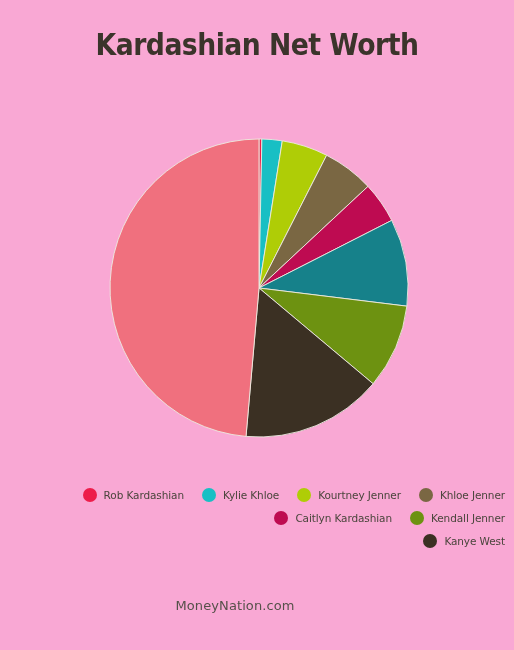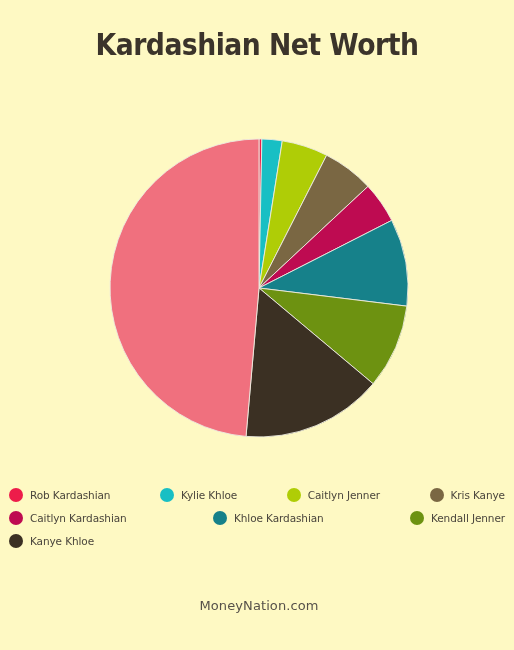--- a/index.html
+++ b/index.html
@@ -12,21 +12,21 @@
     height: 650px;
     background: #ECEBE0;
     font-family: "DejaVu Sans", sans-serif;
     overflow: hidden;
     position: relative;
   }
   .page {
     width: 514px;
     height: 650px;
     position: relative;
-    background: #fef9c3;
+    background: #f9a8d4;
   }
   .chart-title {
     position: absolute;
     top: 26px;
     left: 0;
     width: 514px;
     text-align: center;
     font-family: "DejaVu Sans", sans-serif;
     font-size: 31px;
     font-weight: bold;
@@ -48,21 +48,21 @@
   }
   .legend {
     position: absolute;
     left: 0;
     top: 488px;
     width: 514px;
   }
   .legend-row {
     display: flex;
     flex-direction: row;
-    justify-content: space-between;
+    justify-content: flex-end;
     align-items: center;
     margin-bottom: 9px;
   }
   .legend-item {
     display: flex;
     flex-direction: row;
     align-items: center;
     margin: 0 9px;
   }
   .legend-dot {
@@ -83,21 +83,20 @@
   .footer {
     position: absolute;
     top: 598px;
     left: 0;
     width: 470px;
     text-align: center;
     font-family: "DejaVu Sans", sans-serif;
     font-size: 13px;
     color: #56514A;
     letter-spacing: 0.1px;
-    padding-left: 24px;
   }
 </style>
 </head>
 <body>
 
 <div class="page">
 
   <div class="chart-title">Kardashian Net Worth</div>
 
   <div class="pie-wrap">
@@ -121,44 +120,40 @@
         <div class="legend-item">
           <span class="legend-dot" style="background: rgb(237, 28, 74);"></span>
           <span class="legend-label">Rob Kardashian</span>
         </div>
         <div class="legend-item">
           <span class="legend-dot" style="background: rgb(24, 191, 196);"></span>
           <span class="legend-label">Kylie Khloe</span>
         </div>
         <div class="legend-item">
           <span class="legend-dot" style="background: rgb(175, 205, 6);"></span>
-          <span class="legend-label">Caitlyn Jenner</span>
+          <span class="legend-label">Kourtney Jenner</span>
         </div>
         <div class="legend-item">
           <span class="legend-dot" style="background: rgb(122, 103, 67);"></span>
-          <span class="legend-label">Kris Kanye</span>
+          <span class="legend-label">Khloe Jenner</span>
         </div>
       </div>
       <div class="legend-row">
         <div class="legend-item">
           <span class="legend-dot" style="background: rgb(190, 11, 81);"></span>
           <span class="legend-label">Caitlyn Kardashian</span>
-        </div>
-        <div class="legend-item">
-          <span class="legend-dot" style="background: rgb(22, 129, 138);"></span>
-          <span class="legend-label">Khloe Kardashian</span>
         </div>
         <div class="legend-item">
           <span class="legend-dot" style="background: rgb(109, 146, 17);"></span>
           <span class="legend-label">Kendall Jenner</span>
         </div>
       </div>
       <div class="legend-row">
         <div class="legend-item">
           <span class="legend-dot" style="background: rgb(59, 48, 35);"></span>
-          <span class="legend-label">Kanye Khloe</span>
+          <span class="legend-label">Kanye West</span>
         </div>
       </div>
     </div>
 
   <div class="footer">MoneyNation.com</div>
 
 </div>
 
 </body></html>

